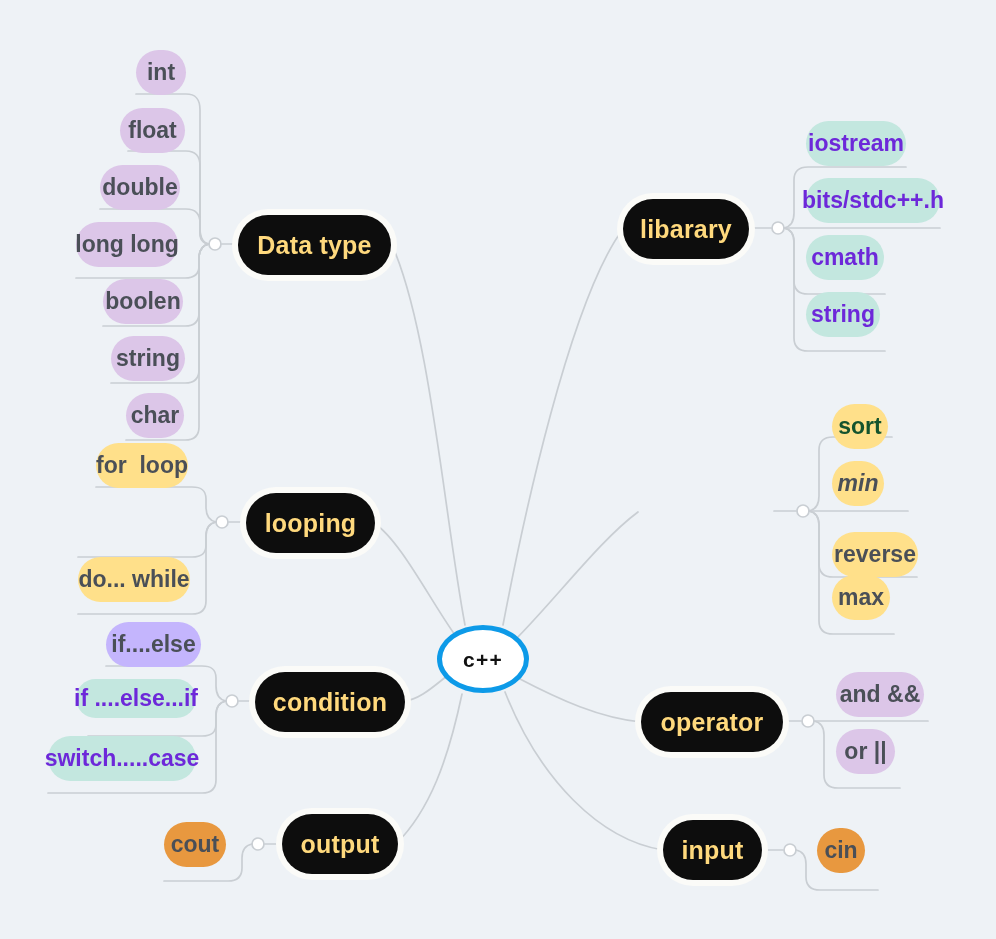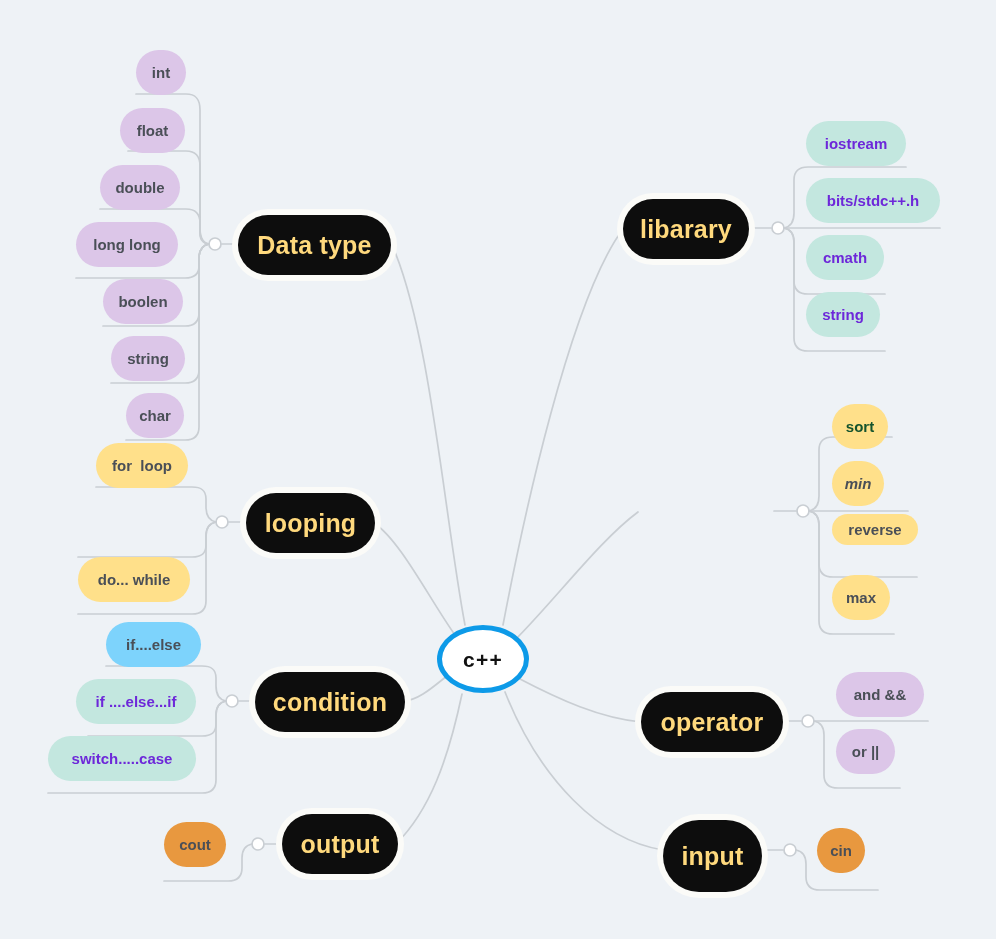--- a/index.html
+++ b/index.html
@@ -56,28 +56,28 @@
     border-radius: 999px;
     font-size: 25px;
     font-weight: 700;
     box-shadow: 0 0 0 6px #fbfbf8;
     letter-spacing: 0.2px;
   }
 
   
   .leaf {
     border-radius: 999px;
-    font-size: 15px;
+    font-size: 23px;
     font-weight: 700;
     color: #4a4f57;
   }
   .leaf.purple  { background: #dcc6e8; }
   .leaf.yellow  { background: #ffe08a; }
   .leaf.mint    { background: #c3e7df; color: #6d28d9; }
-  .leaf.blue    { background: #7dd3fc; }
+  .leaf.blue    { background: #c4b5fd; }
   .leaf.orange  { background: #e8983f; }
 
   .leaf.bold-dark { color: #14532d; }
 </style>
 </head>
 <body>
 
 <div id="canvas">
 
   <svg id="wires" viewBox="0 0 996 939">
@@ -166,21 +166,21 @@
 
   <div class="node branch" style="left:623px; top:199px; width:126px; height:60px;">
     <span>libarary</span>
   </div>
 
 
   <div class="node branch" style="left:641px; top:692px; width:142px; height:60px;">
     <span>operator</span>
   </div>
 
-  <div class="node branch" style="left:663px; top:820px; width:99px; height:72px;">
+  <div class="node branch" style="left:663px; top:820px; width:99px; height:60px;">
     <span>input</span>
   </div>
 
   <div class="node leaf purple" style="left:136px; top:50px; width:50px; height:45px;">
     <span>int</span>
   </div>
   <div class="node leaf purple" style="left:120px; top:108px; width:65px; height:45px;">
     <span>float</span>
   </div>
   <div class="node leaf purple" style="left:100px; top:165px; width:80px; height:45px;">
@@ -202,21 +202,21 @@
   <div class="node leaf yellow" style="left:96px; top:443px; width:92px; height:45px;">
     <span>for  loop</span>
   </div>
   <div class="node leaf yellow" style="left:78px; top:557px; width:112px; height:45px;">
     <span>do... while</span>
   </div>
 
   <div class="node leaf blue" style="left:106px; top:622px; width:95px; height:45px;">
     <span>if....else</span>
   </div>
-  <div class="node leaf mint" style="left:76px; top:679px; width:120px; height:45px;">
+  <div class="node leaf mint" style="left:76px; top:679px; width:120px; height:39px;">
     <span>if ....else...if</span>
   </div>
   <div class="node leaf mint" style="left:48px; top:736px; width:148px; height:45px;">
     <span>switch.....case</span>
   </div>
 
   <div class="node leaf orange" style="left:164px; top:822px; width:62px; height:45px;">
     <span>cout</span>
   </div>
 
@@ -232,21 +232,21 @@
   <div class="node leaf mint" style="left:806px; top:292px; width:74px; height:45px;">
     <span>string</span>
   </div>
 
   <div class="node leaf yellow bold-dark" style="left:832px; top:404px; width:56px; height:45px;">
     <span>sort</span>
   </div>
   <div class="node leaf yellow" style="left:832px; top:461px; width:52px; height:45px;font-style:italic;">
     <span>min</span>
   </div>
-  <div class="node leaf yellow" style="left:832px; top:514px; width:86px; height:31px;">
+  <div class="node leaf yellow" style="left:832px; top:532px; width:86px; height:45px;">
     <span>reverse</span>
   </div>
   <div class="node leaf yellow" style="left:832px; top:575px; width:58px; height:45px;">
     <span>max</span>
   </div>
 
   <div class="node leaf purple" style="left:836px; top:672px; width:88px; height:45px;">
     <span>and &amp;&amp;</span>
   </div>
   <div class="node leaf purple" style="left:836px; top:729px; width:59px; height:45px;">

